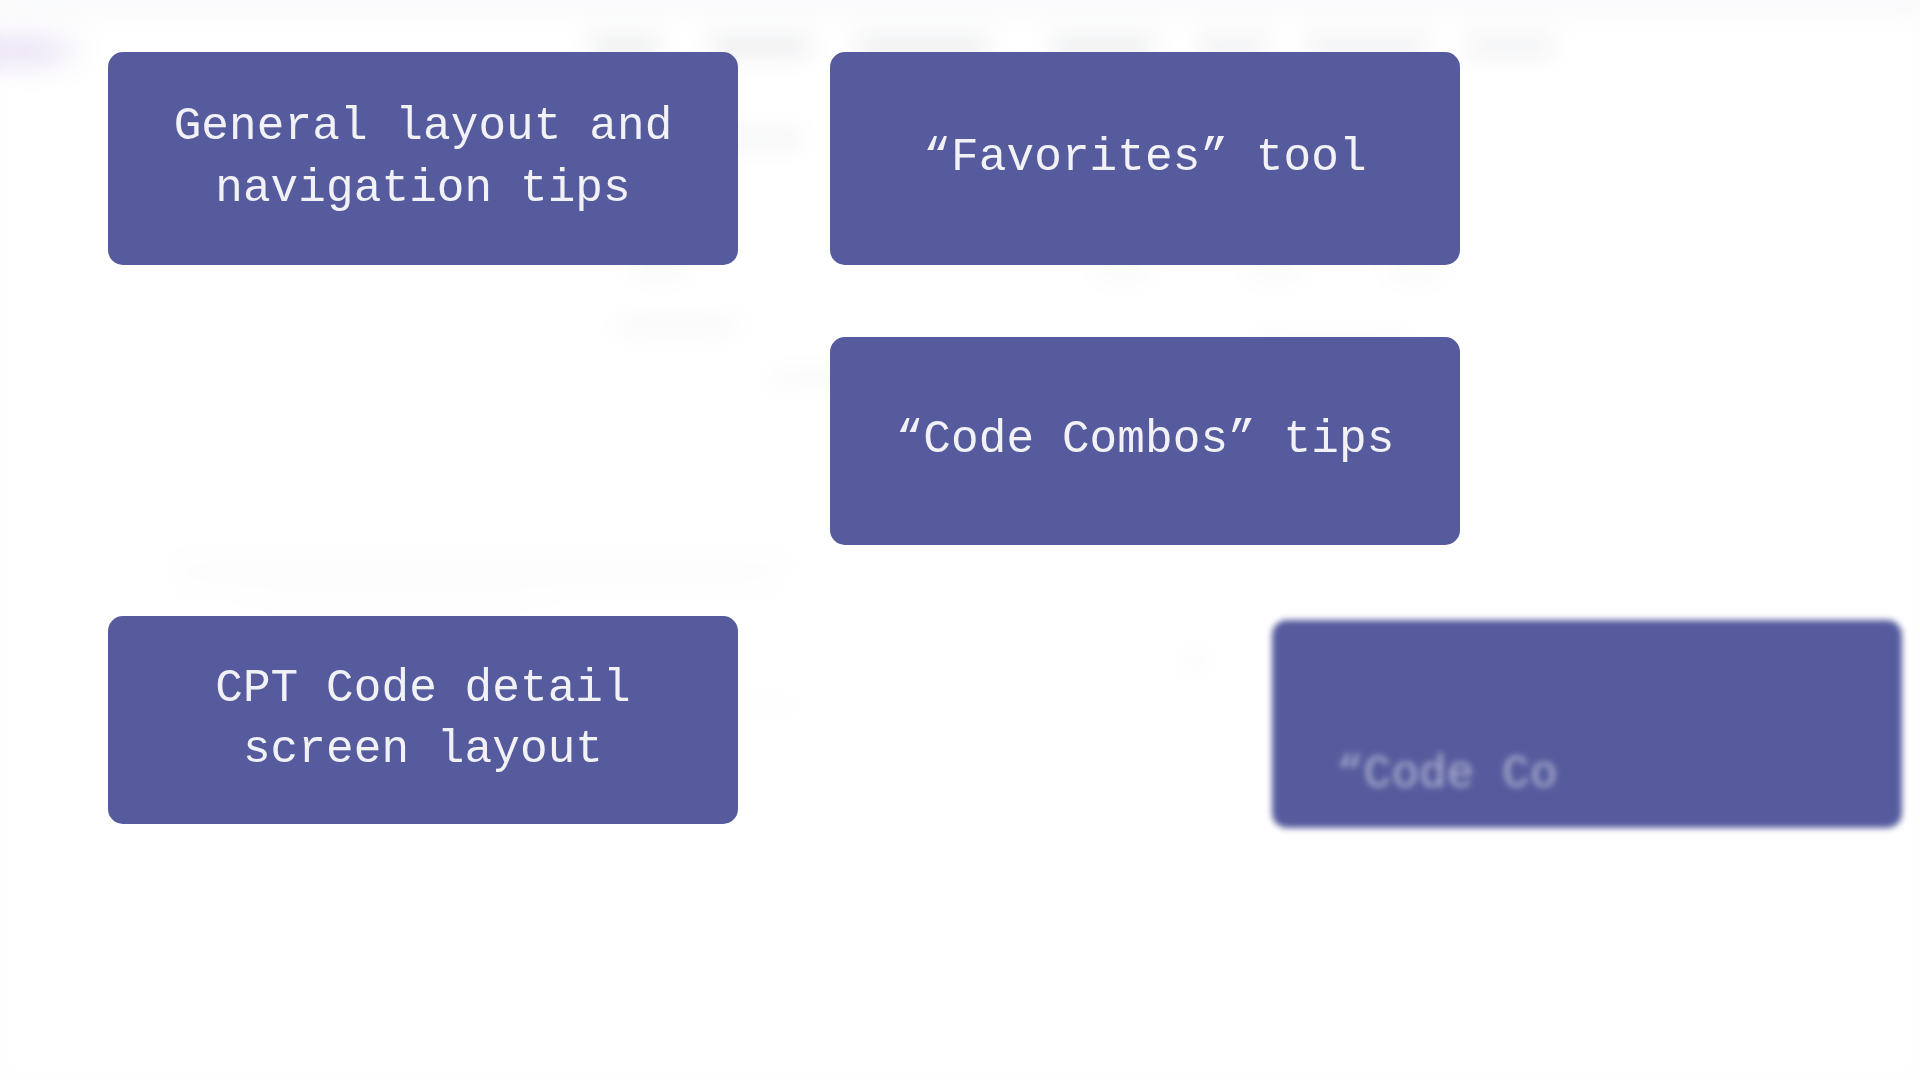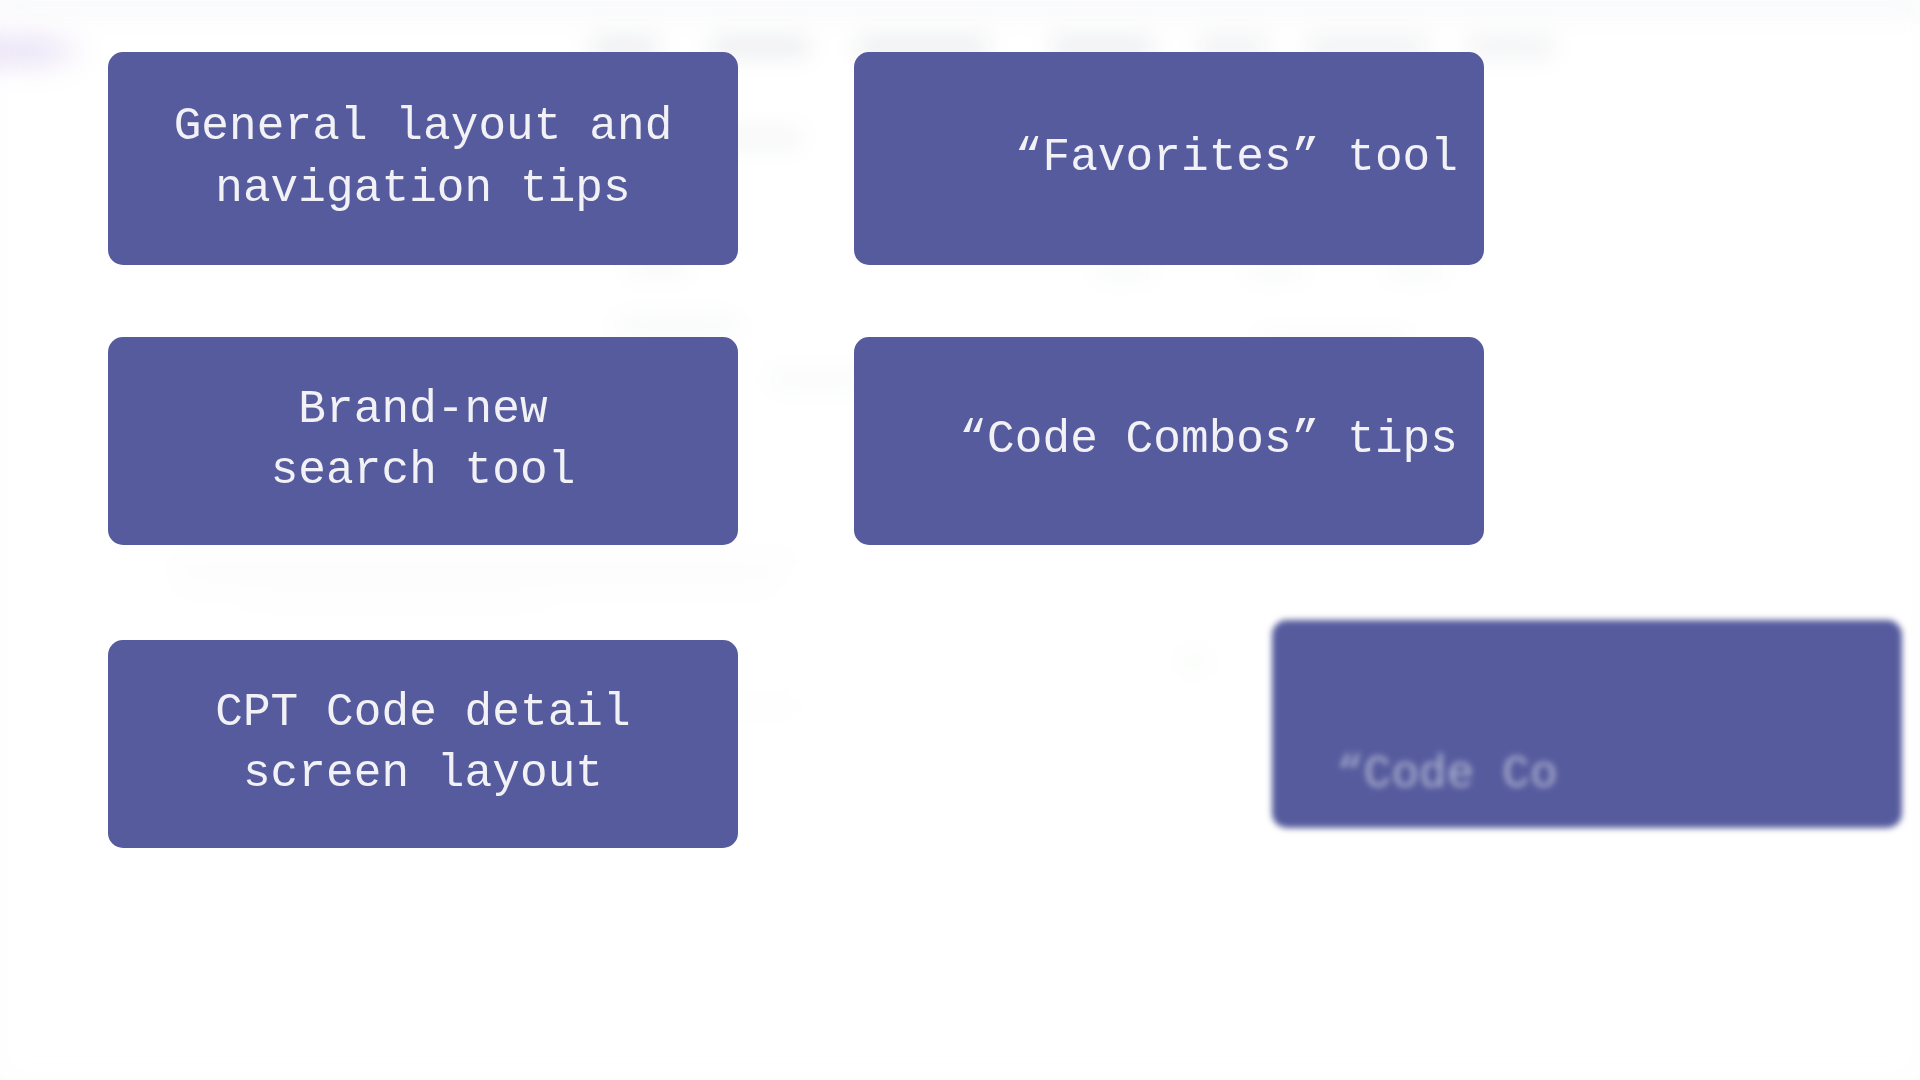--- a/index.html
+++ b/index.html
@@ -99,23 +99,23 @@
     letter-spacing:.1px;
     padding:10px 26px;
     white-space:pre-line;
     cursor:pointer;
     user-select:none;
   }
 
   
   .c-r1 { top:52px;  height:213px; }
   .c-r2 { top:337px; height:208px; }
-  .c-r3 { top:640px; height:208px;align-items:center; }
+  .c-r3 { top:616px; height:208px;align-items:center; }
   .c-left  { left:108px; width:630px; }
-  .c-right { left:854px; width:630px;justify-content:flex-end; }
+  .c-right { left:830px; width:630px; }
 
   
   .tour-card.incoming {
     left:1272px;
     top:620px;
     width:630px;
     height:208px;
     filter: blur(3.4px);
     justify-content:flex-start;
     padding-left:64px;
@@ -172,24 +172,20 @@
 
     <div class="tour-card c-left c-r1">
       <span class="card-label">General layout and
 navigation tips</span>
     </div>
 
     <div class="tour-card c-right c-r1">
       <span class="card-label">“Favorites” tool</span>
     </div>
 
-    <div class="tour-card c-left c-r2">
-      <span class="card-label">Brand-new
-search tool</span>
-    </div>
 
     <div class="tour-card c-right c-r2">
       <span class="card-label">“Code Combos” tips</span>
     </div>
 
     <div class="tour-card c-left c-r3">
       <span class="card-label">CPT Code detail
 screen layout</span>
     </div>
 

